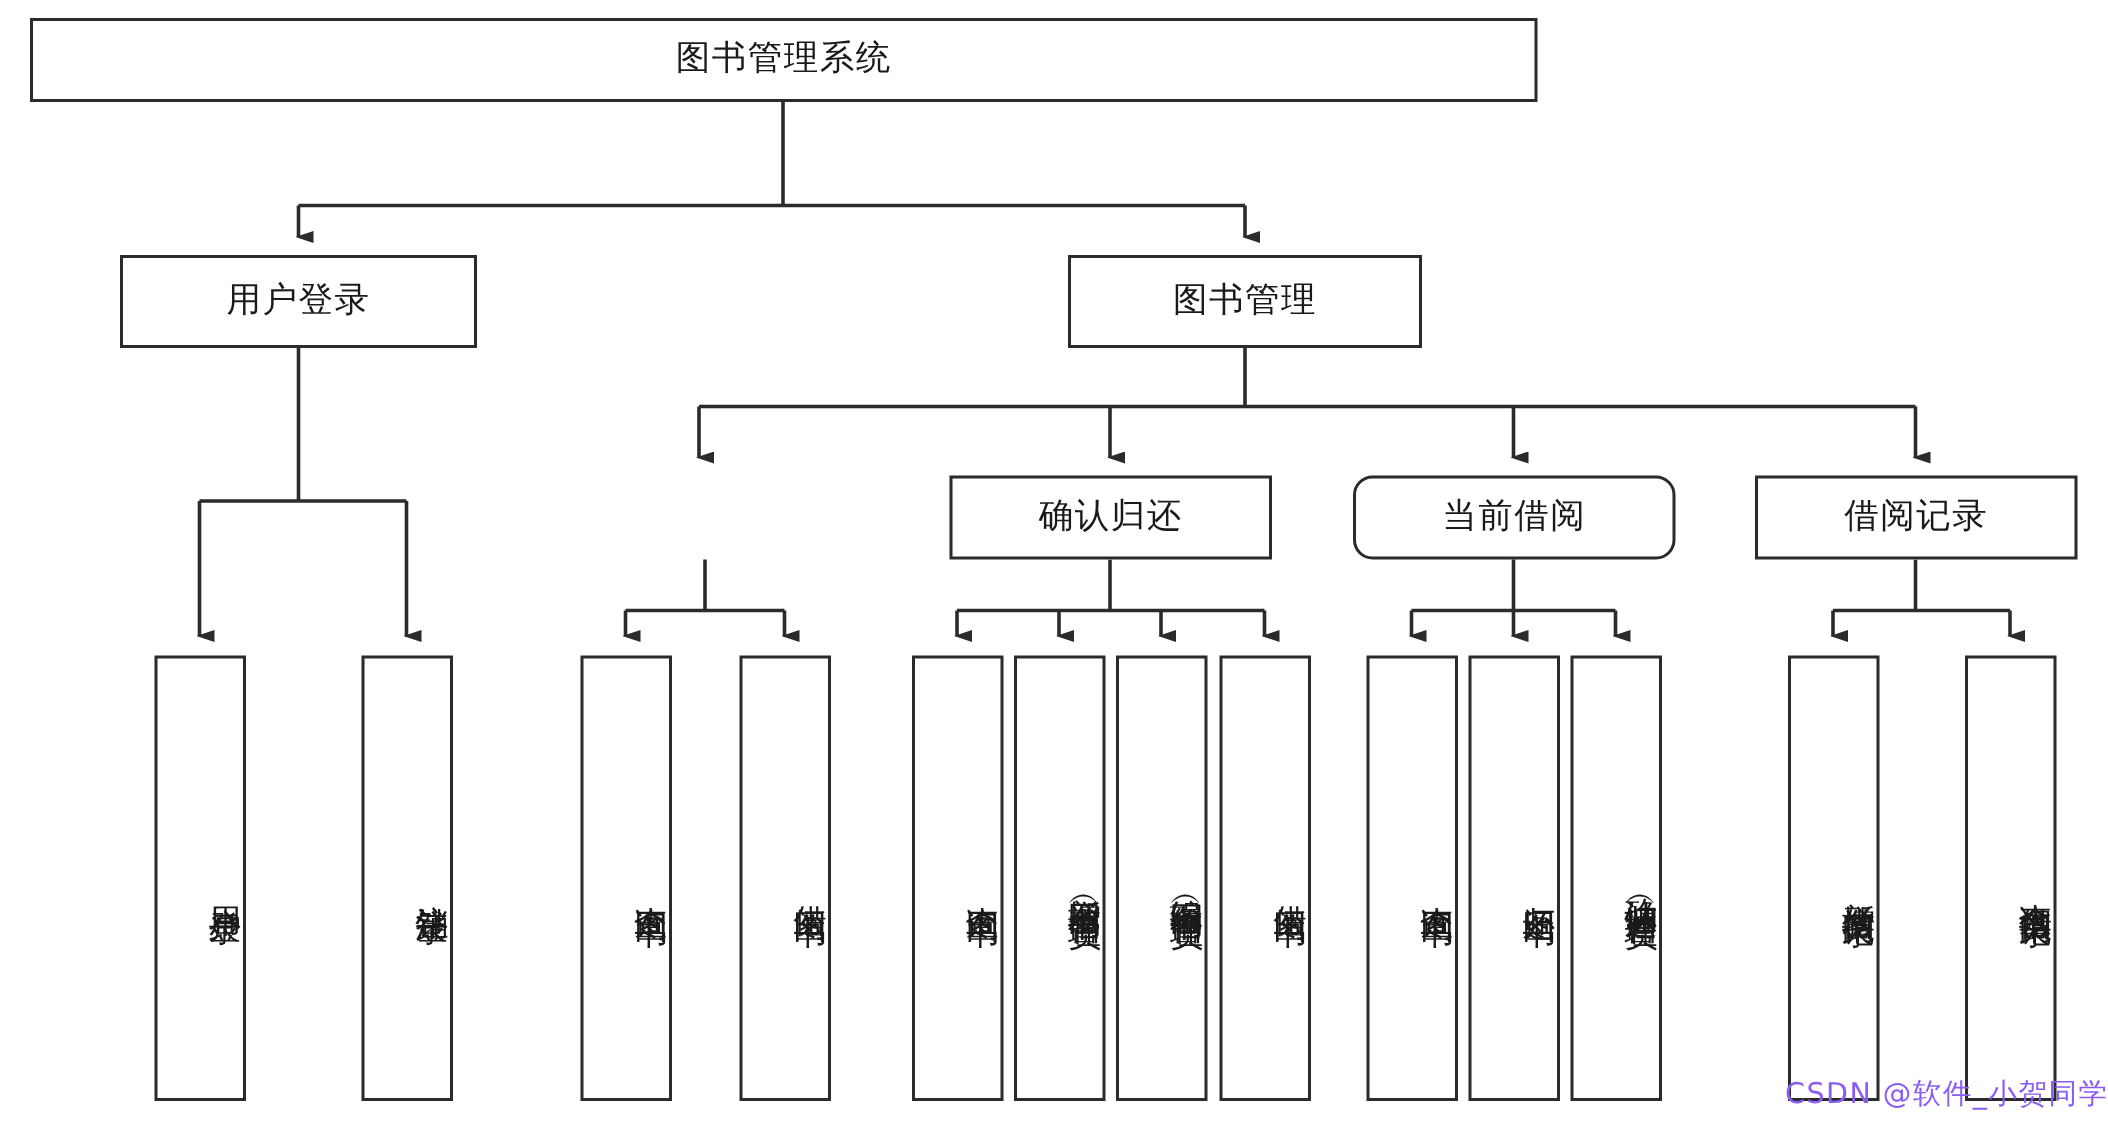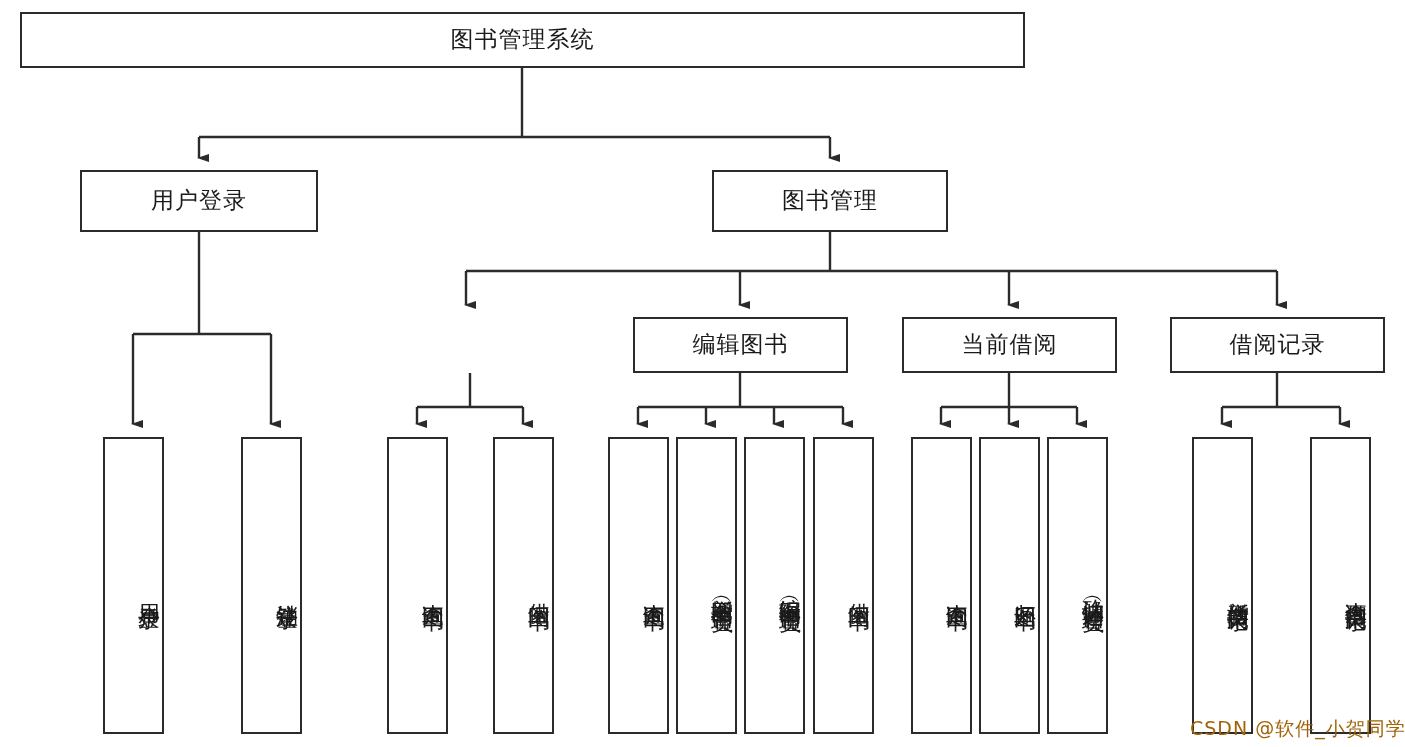--- a/index.html
+++ b/index.html
@@ -56,21 +56,21 @@
   }
   .node.vert .vlabel {
     writing-mode: vertical-rl;
     text-orientation: upright;
     display: block;
     white-space: nowrap;
   }
   .watermark {
     position: absolute;
     font-size: 19px;
-    color: #a16207;
+    color: #8b5cf6;
     letter-spacing: 1px;
     white-space: nowrap;
     user-select: none;
   }
 </style>
 </head>
 <body>
 
 <div id="canvas">
 
@@ -131,24 +131,24 @@
   <div class="node horiz" style="left:80px; top:170px; width:238px; height:62px;">
     <span>用户登录</span>
   </div>
 
   <div class="node horiz" style="left:712px; top:170px; width:236px; height:62px;align-items:center;">
     <span>图书管理</span>
   </div>
 
 
   <div class="node horiz" style="left:633px; top:317px; width:215px; height:56px;">
-    <span>编辑图书</span>
-  </div>
-
-  <div class="node horiz" style="left:902px; top:317px; width:215px; height:56px;">
+    <span>确认归还</span>
+  </div>
+
+  <div class="node horiz" style="left:902px; top:317px; width:215px; height:56px;border-radius:13px;">
     <span>当前借阅</span>
   </div>
 
   <div class="node horiz" style="left:1170px; top:317px; width:215px; height:56px;">
     <span>借阅记录</span>
   </div>
 
   <div class="node vert" style="left:103px; top:437px; width:61px; height:297px;">
     <span class="vlabel">用户登录</span>
   </div>

